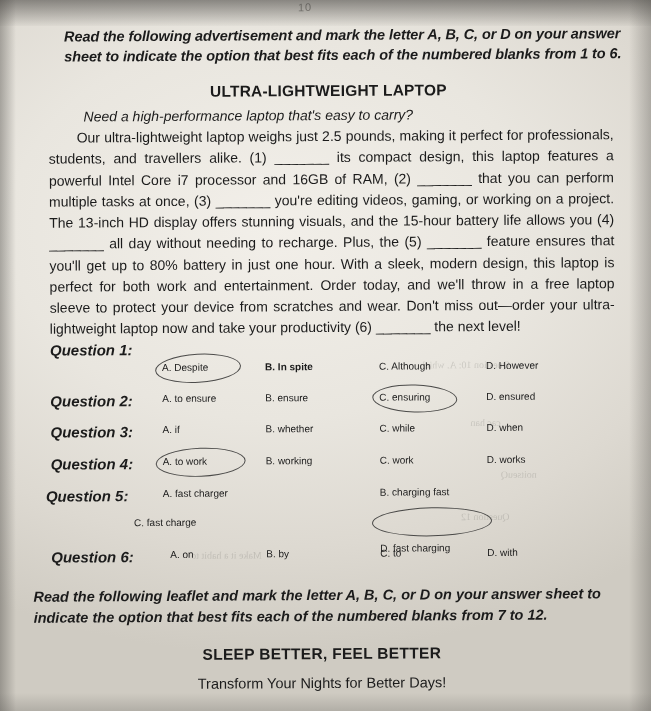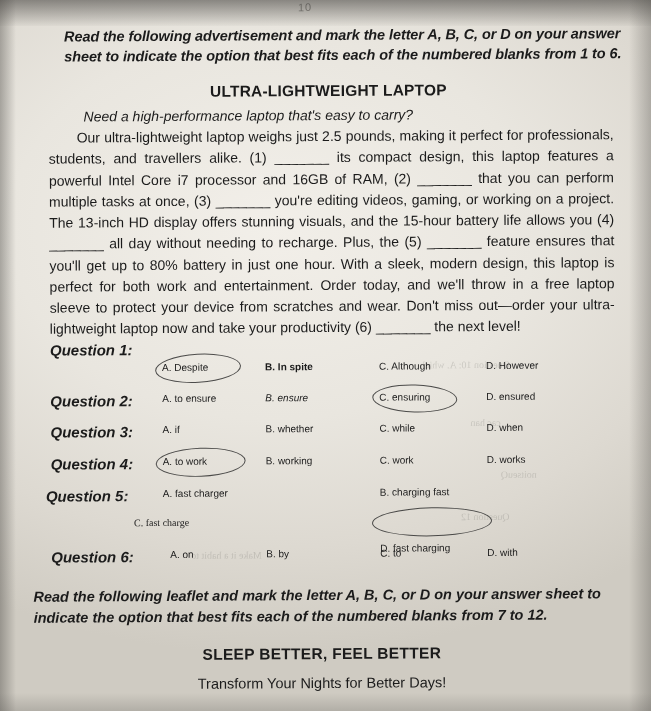--- a/index.html
+++ b/index.html
@@ -160,42 +160,42 @@
 
       <div class="qlabel" style="left:50px; top:340px;">Question 1:</div>
       <div class="opt" style="left:162px; top:361px;">A. Despite</div>
       <div class="opt" style="left:265px; top:361px;font-weight:bold;">B. In spite</div>
       <div class="opt" style="left:379px; top:361px;">C. Although</div>
       <div class="opt" style="left:486px; top:361px;">D. However</div>
       <div class="circle" style="left:155px; top:353px; width:84px; height:27px; transform:rotate(-3deg);"></div>
 
       <div class="qlabel" style="left:50px; top:391px;">Question 2:</div>
       <div class="opt" style="left:162px; top:392px;">A. to ensure</div>
-      <div class="opt" style="left:265px; top:392px;font-style:italic;">B. ensure</div>
+      <div class="opt" style="left:265px; top:392px;">B. ensure</div>
       <div class="opt" style="left:379px; top:392px;">C. ensuring</div>
       <div class="opt" style="left:486px; top:392px;">D. ensured</div>
       <div class="circle" style="left:372px; top:385px; width:83px; height:26px; transform:rotate(2deg);"></div>
 
       <div class="qlabel" style="left:50px; top:422px;">Question 3:</div>
       <div class="opt" style="left:162px; top:423px;">A. if</div>
       <div class="opt" style="left:265px; top:423px;">B. whether</div>
       <div class="opt" style="left:379px; top:423px;">C. while</div>
       <div class="opt" style="left:486px; top:423px;">D. when</div>
 
       <div class="qlabel" style="left:50px; top:454px;">Question 4:</div>
       <div class="opt" style="left:162px; top:455px;">A. to work</div>
       <div class="opt" style="left:265px; top:455px;">B. working</div>
       <div class="opt" style="left:379px; top:455px;">C. work</div>
       <div class="opt" style="left:486px; top:455px;">D. works</div>
       <div class="circle" style="left:155px; top:447px; width:88px; height:27px; transform:rotate(-2deg);"></div>
 
       <div class="qlabel" style="left:45px; top:486px;">Question 5:</div>
       <div class="opt" style="left:162px; top:487px;">A. fast charger</div>
       <div class="opt" style="left:379px; top:487px;">B. charging fast</div>
-      <div class="opt" style="left:133px; top:516px;font-family:Liberation Serif, serif;">C. fast charge</div>
+      <div class="opt" style="left:133px; top:516px;">C. fast charge</div>
       <div class="opt" style="left:379px; top:543px;">D. fast charging</div>
       <div class="circle" style="left:371px; top:508px; width:118px; height:27px; transform:rotate(-1deg);"></div>
 
       <div class="qlabel" style="left:50px; top:547px;">Question 6:</div>
       <div class="opt" style="left:169px; top:548px;">A. on</div>
       <div class="opt" style="left:265px; top:548px;">B. by</div>
       <div class="opt" style="left:379px; top:548px;">C. to</div>
       <div class="opt" style="left:486px; top:548px;">D. with</div>
 
       <div class="lower-instr" style="left:32px; top:585px; width:590px;">Read the following leaflet and mark the letter A, B, C, or D on your answer sheet to indicate the option that best fits each of the numbered blanks from 7 to 12.</div>

